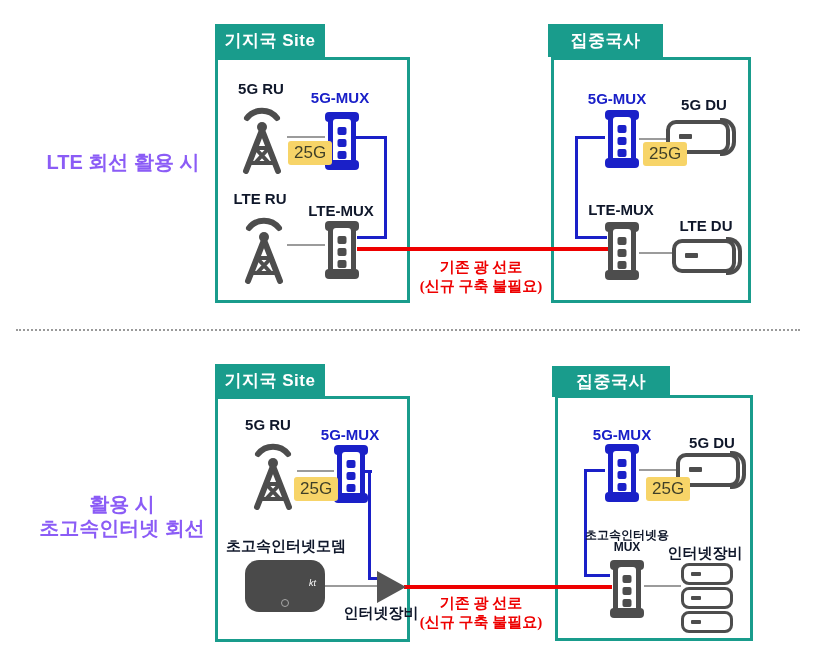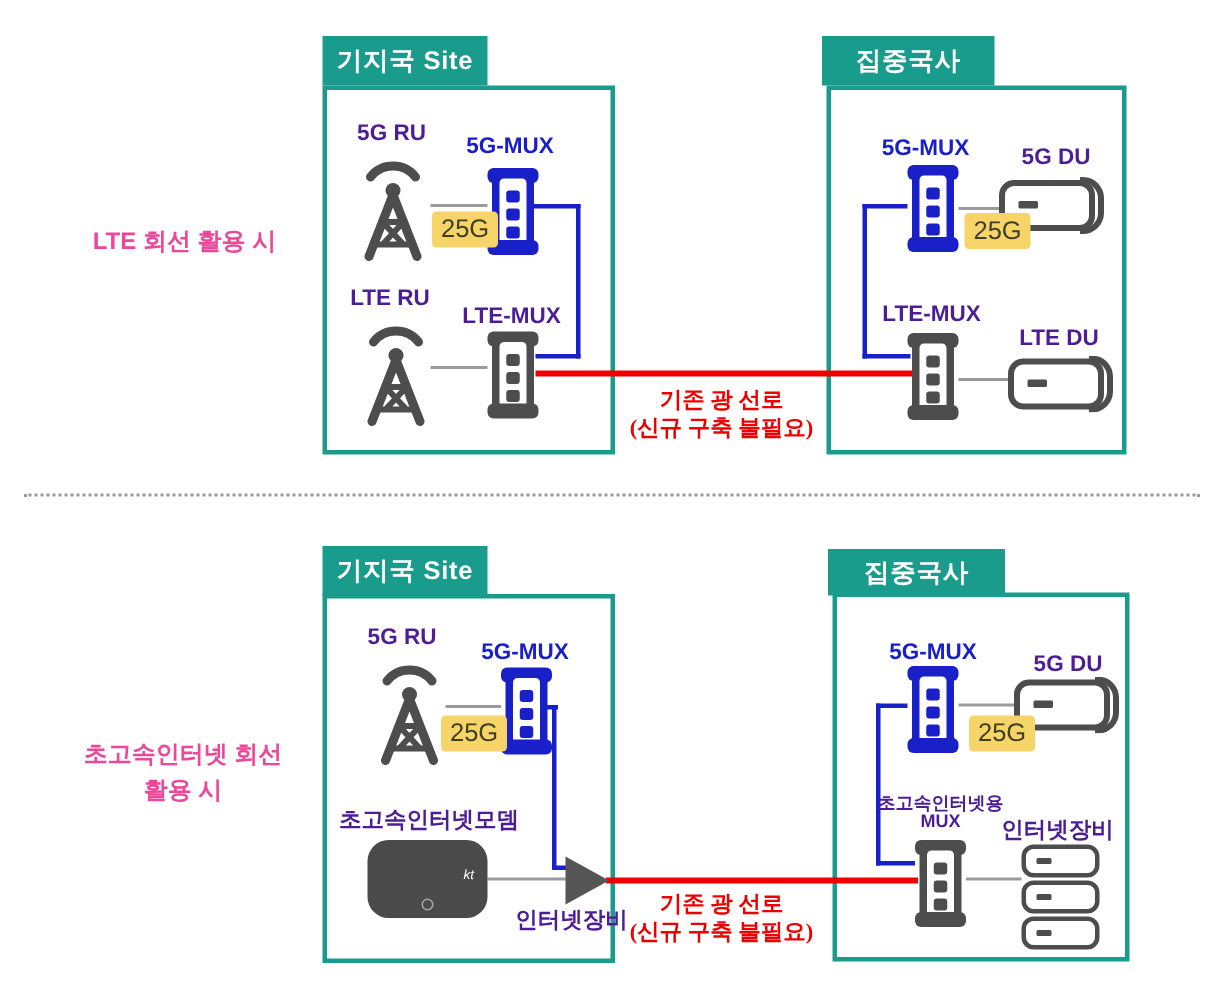--- a/index.html
+++ b/index.html
@@ -5,25 +5,25 @@
   html,body{margin:0;padding:0;background:#fff;}
   #canvas{position:relative;width:816px;height:668px;background:#fff;overflow:hidden;
           font-family:"Liberation Sans", sans-serif;}
 
   
   .zone-box{position:absolute;border:3px solid var(--teal,#199c8c);background:#fff;box-sizing:border-box;z-index:1;}
   .zone-tab{position:absolute;background:var(--teal,#199c8c);color:#fff;font-weight:bold;font-size:17px;
             display:flex;align-items:center;justify-content:center;z-index:2;letter-spacing:.5px;}
 
   
-  .lbl{position:absolute;font-weight:bold;color:#4c1d95;font-size:15px;text-align:center;z-index:7;white-space:nowrap;}
+  .lbl{position:absolute;font-weight:bold;color:#0f172a;font-size:15px;text-align:center;z-index:7;white-space:nowrap;}
   .lbl.blue{color:var(--blue,#1a20c8);}
   .lbl.small{font-size:12px;}
   .lbl.big{font-size:12px;}
-  .row-label{position:absolute;font-weight:bold;color:#ec4899;font-size:16px;text-align:center;line-height:24px;z-index:7;}
+  .row-label{position:absolute;font-weight:bold;color:#8b5cf6;font-size:20px;text-align:center;line-height:24px;z-index:7;}
 
   
   .hline{position:absolute;height:2px;background:#9b9b9b;z-index:4;}
   .bline{position:absolute;background:var(--blue,#1a20c8);z-index:5;}
   .rline{position:absolute;height:4px;background:var(--red,#ee0000);z-index:5;}
 
   
   .note{position:absolute;color:var(--red,#ee0000);font-weight:bold;font-size:15px;line-height:19px;
         text-align:center;z-index:7;white-space:nowrap;font-family:Liberation Serif, serif;}
 
@@ -174,22 +174,22 @@
   <div class="lbl" style="left:676px;top:217px;width:60px;">LTE DU</div>
   <div class="du" style="left:672px;top:239px;">
     <span class="cap"></span>
       <span class="body"></span>
       <span class="dash"></span>
   </div>
 
   <div class="divider" style="left:16px;top:329px;width:784px;"></div>
 
   <div class="row-label" style="left:22px;top:492px;width:200px;">
+    <div>활용 시</div>
     <div>초고속인터넷 회선</div>
-    <div>활용 시</div>
   </div>
 
   <div class="zone-tab" style="left:215px;top:364px;width:110px;height:33px;">기지국 Site</div>
   <div class="zone-box" style="left:215px;top:396px;width:195px;height:246px;"></div>
 
   <div class="zone-tab" style="left:552px;top:366px;width:118px;height:31px;">집중국사</div>
   <div class="zone-box" style="left:555px;top:395px;width:198px;height:246px;"></div>
 
   <div class="lbl" style="left:240px;top:416px;width:56px;">5G RU</div>
   <svg class="tower" style="left:247px;top:436px;" width="52" height="74" viewBox="0 0 52 74">

